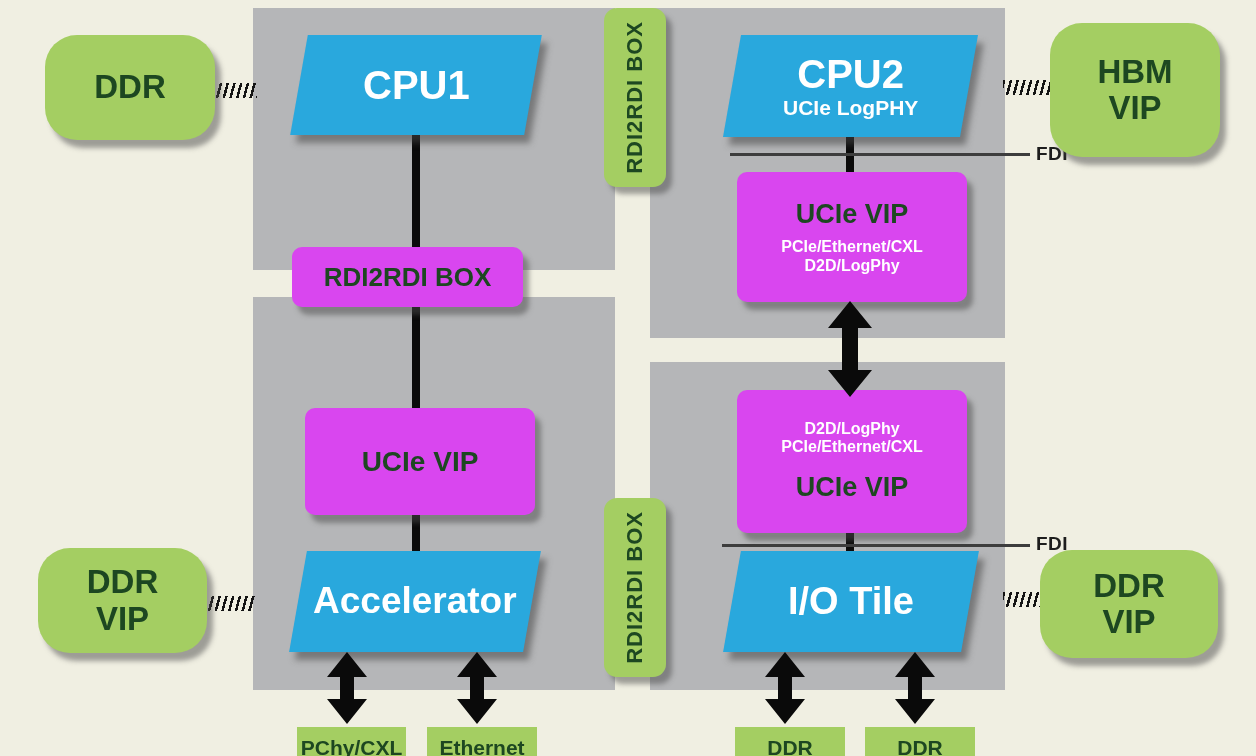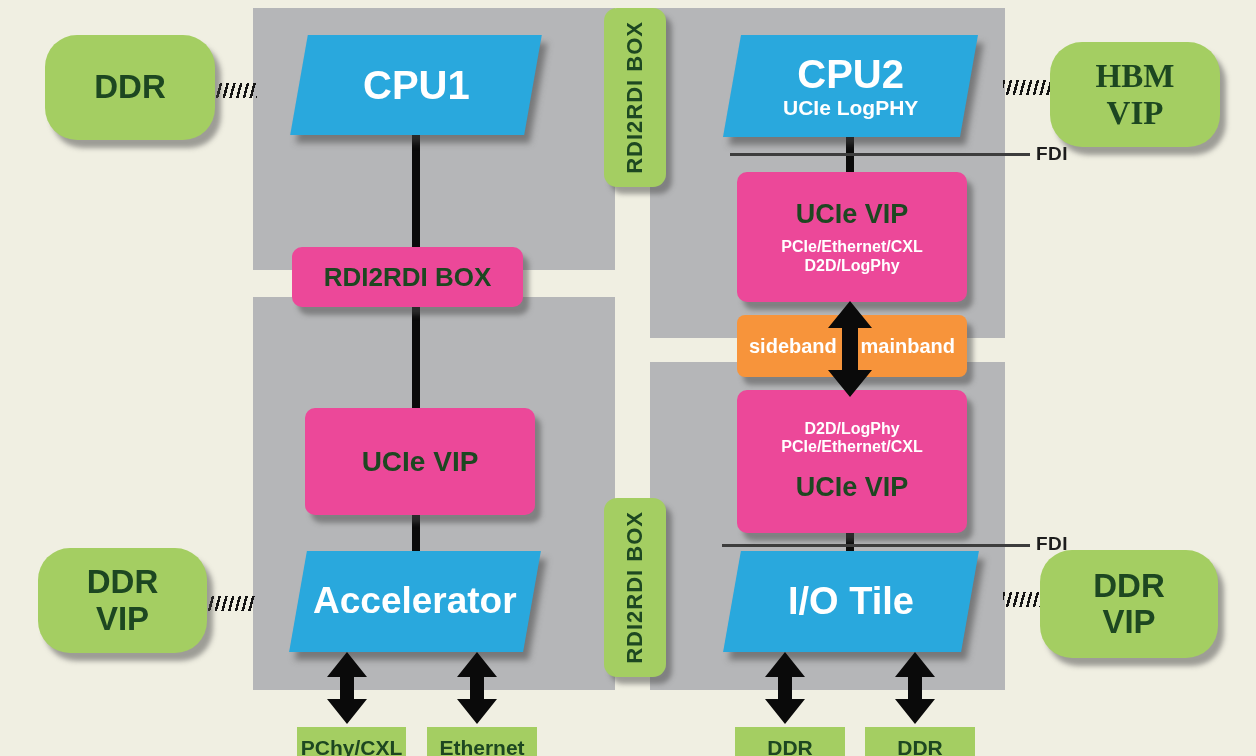--- a/index.html
+++ b/index.html
@@ -16,21 +16,21 @@
   .hatch{position:absolute;height:15px;z-index:1;
     background:repeating-linear-gradient(105deg,#141414 0 2.5px,transparent 2.5px 6.5px);}
   .endpoint{position:absolute;background:#a4ce62;border-radius:32px;z-index:2;
     display:flex;flex-direction:column;align-items:center;justify-content:center;
     color:#1d4721;font-size:33px;line-height:1.1;text-align:center;
     box-shadow:6px 8px 5px rgba(75,75,75,.5);}
   .para{position:absolute;background:#29a8dd;transform:skewX(-10deg);z-index:2;
     display:flex;align-items:center;justify-content:center;
     box-shadow:7px 8px 6px rgba(70,70,70,.55);}
   .para .inner{transform:skewX(10deg);color:#fff;text-align:center;line-height:1.05;}
-  .gbox{position:absolute;background:#ec4899;border-radius:10px;z-index:2;
+  .gbox{position:absolute;background:#d946ef;border-radius:10px;z-index:2;
     display:flex;flex-direction:column;align-items:center;justify-content:center;
     box-shadow:6px 8px 5px rgba(75,75,75,.5);text-align:center;}
   .gtitle{color:#1d4721;}
   .gwhite{color:#fff;font-size:16px;line-height:1.15;}
   .vbox{position:absolute;background:#a4ce62;border-radius:13px;z-index:2;
     display:flex;align-items:center;justify-content:center;
     box-shadow:6px 7px 5px rgba(75,75,75,.5);}
   .vtext{writing-mode:vertical-rl;transform:rotate(180deg);
     color:#1d4721;font-size:22px;letter-spacing:1px;white-space:nowrap;}
   .orange{position:absolute;background:#f7943b;border-radius:8px;z-index:2;
@@ -62,21 +62,21 @@
   <div class="fdi-label" style="left:1036px;top:533px;">FDI</div>
 
   <div class="hatch" style="left:213px;top:83px;width:44px;"></div>
   <div class="hatch" style="left:1003px;top:80px;width:49px;"></div>
   <div class="hatch" style="left:205px;top:596px;width:50px;"></div>
   <div class="hatch" style="left:1003px;top:592px;width:39px;"></div>
 
   <div class="endpoint" style="left:45px;top:35px;width:170px;height:105px;">
     <span>DDR</span>
   </div>
-  <div class="endpoint" style="left:1050px;top:42px;width:170px;height:105px;font-family:Liberation Serif, serif;">
+  <div class="endpoint" style="left:1050px;top:23px;width:170px;height:134px;">
     <span>HBM</span>
     <span>VIP</span>
   </div>
   <div class="endpoint" style="left:38px;top:548px;width:169px;height:105px;">
     <span>DDR</span>
     <span>VIP</span>
   </div>
   <div class="endpoint" style="left:1040px;top:550px;width:178px;height:108px;">
     <span>DDR</span>
     <span>VIP</span>
@@ -111,24 +111,20 @@
   <div class="vbox" style="left:604px;top:498px;width:62px;height:179px;">
     <span class="vtext">RDI2RDI BOX</span>
   </div>
 
   <div class="gbox" style="left:737px;top:172px;width:230px;height:130px;">
     <div class="gtitle" style="font-size:27px;margin-bottom:8px;">UCIe VIP</div>
     <div class="gwhite">PCIe/Ethernet/CXL</div>
     <div class="gwhite">D2D/LogPhy</div>
   </div>
 
-  <div class="orange" style="left:737px;top:315px;width:230px;height:62px;">
-    <span>sideband</span>
-    <span>mainband</span>
-  </div>
 
   <div class="gbox" style="left:737px;top:390px;width:230px;height:143px;">
     <div class="gwhite">D2D/LogPhy</div>
     <div class="gwhite">PCIe/Ethernet/CXL</div>
     <div class="gtitle" style="font-size:27px;margin-top:16px;">UCIe VIP</div>
   </div>
 
   <svg class="arrow" style="left:828px;top:301px;" width="44" height="96" viewBox="0 0 44 96">
     <path d="M22,0 L44,27 L30,27 L30,69 L44,69 L22,96 L0,69 L14,69 L14,27 L0,27 Z" fill="#0a0a0a"></path>
   </svg>

